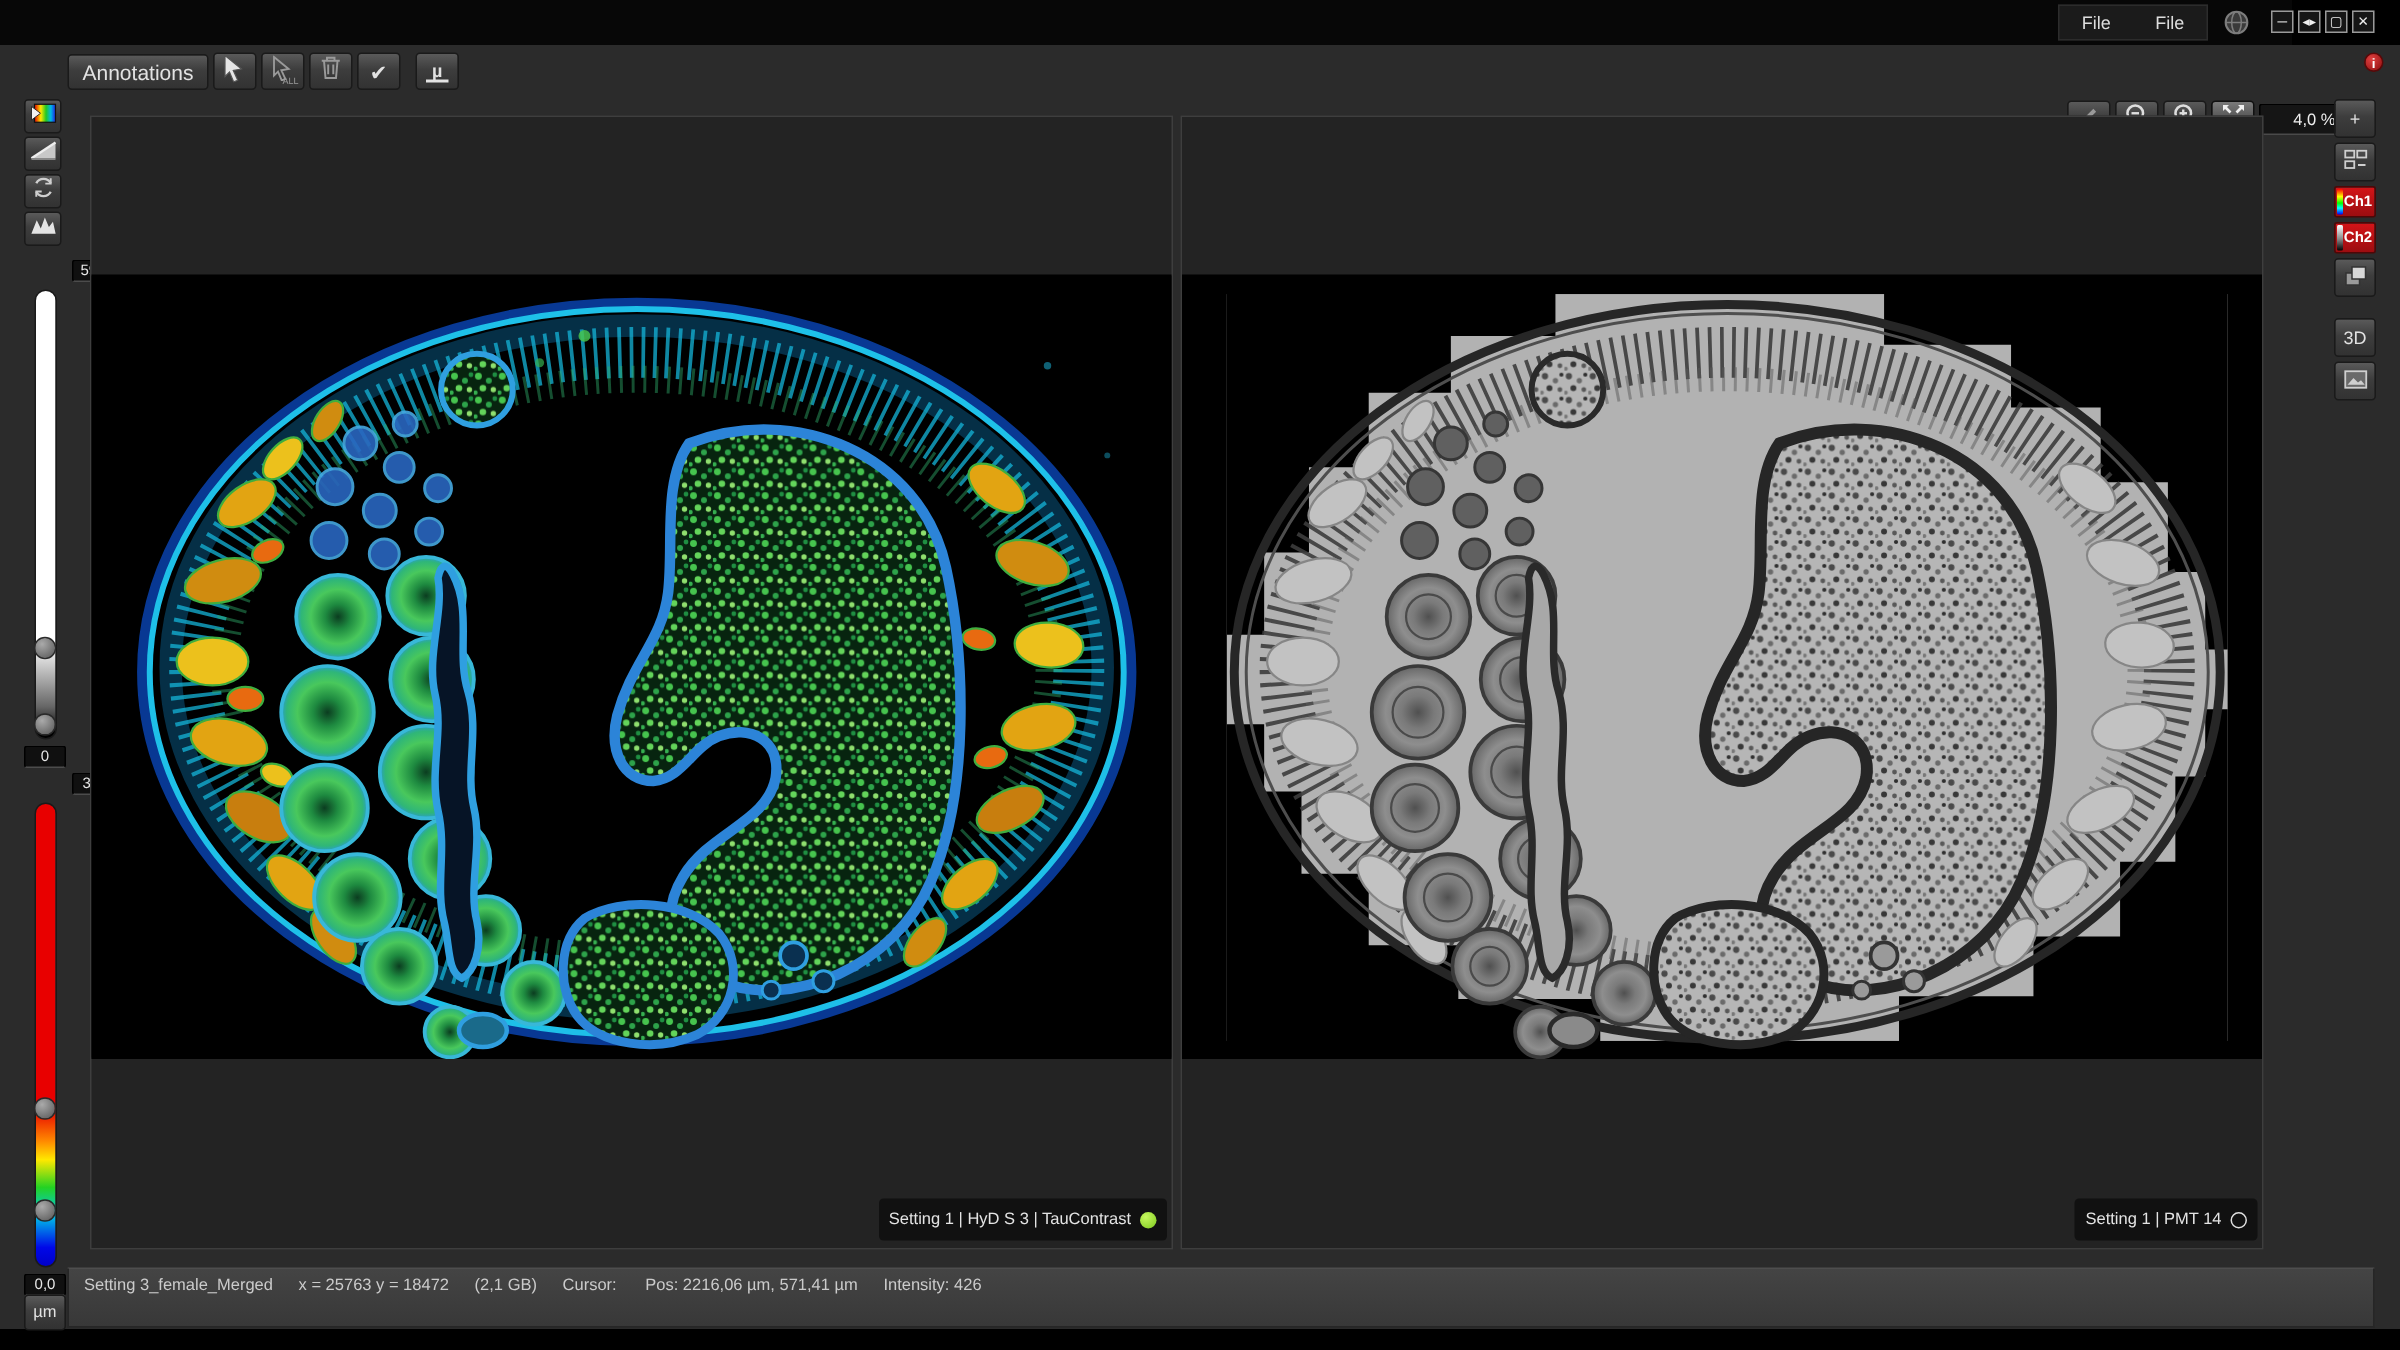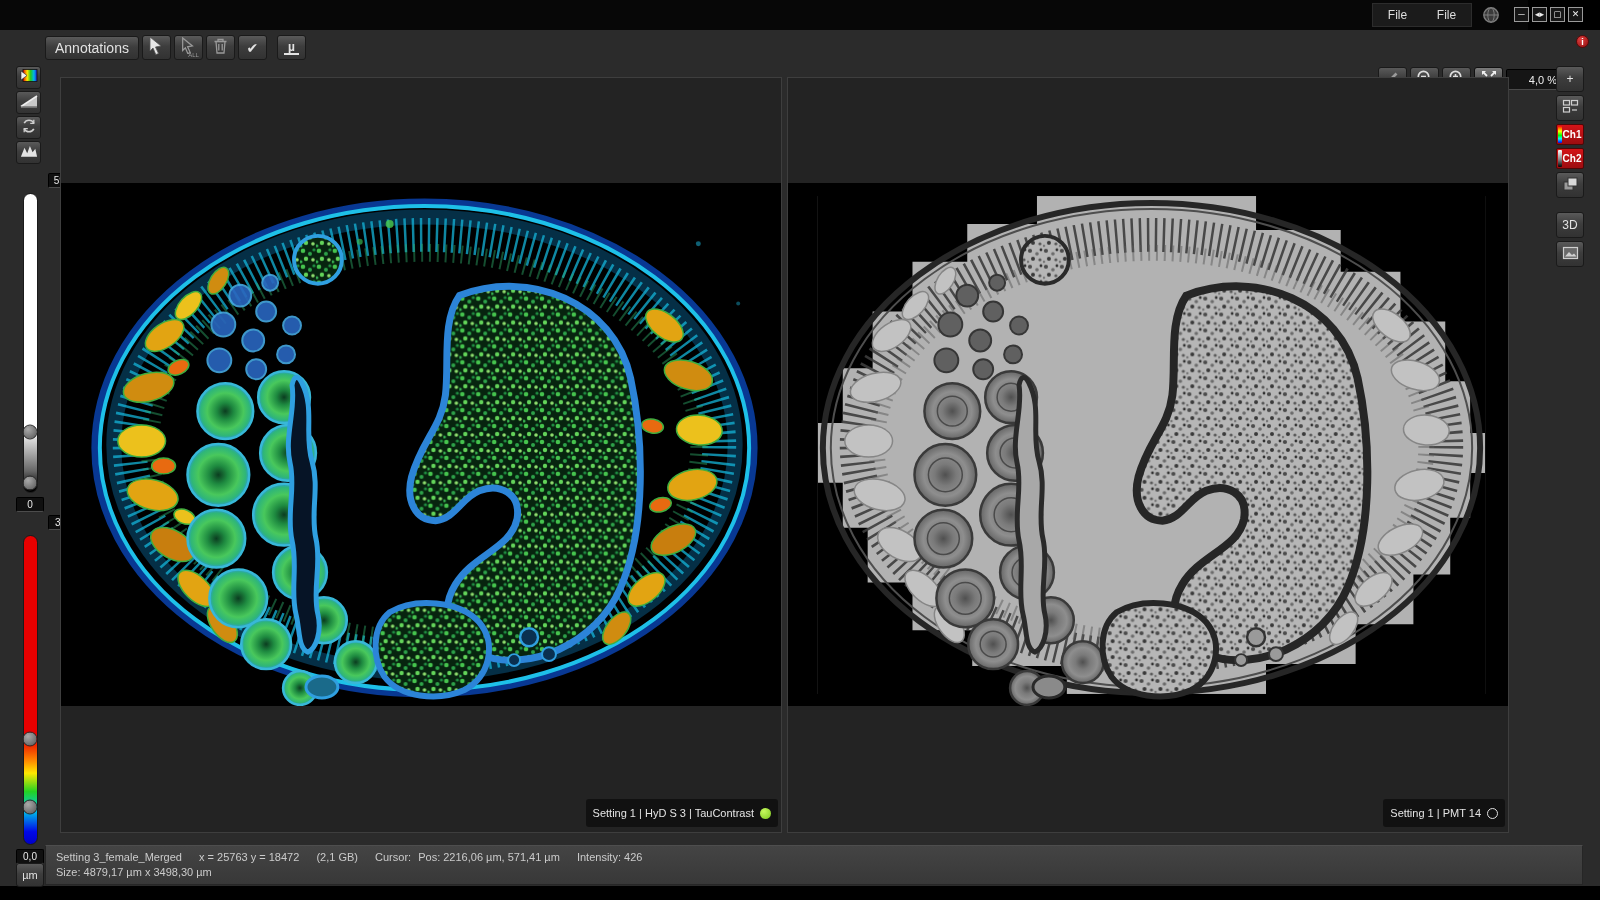--- a/index.html
+++ b/index.html
@@ -488,22 +488,19 @@
           </svg>
       </span>
     </div>
   </div>
 
   <div class="status-bar">
     <div class="status-line">
       <span>Setting 3_female_Merged</span>
       <span>x = 25763 y = 18472</span>
       <span>(2,1 GB)</span>
-      <span style="margin-right:4px">Cursor:</span>
+      <span style="margin-right:16px">Cursor:</span>
       <span>Pos: 2216,06 µm, 571,41 µm</span>
       <span>Intensity: 426</span>
     </div>
-    <div class="status-line">
-      <span>Size: 4879,17 µm x 3498,30 µm</span>
-    </div>
   </div>
 
 </div>
 
 </body></html>

